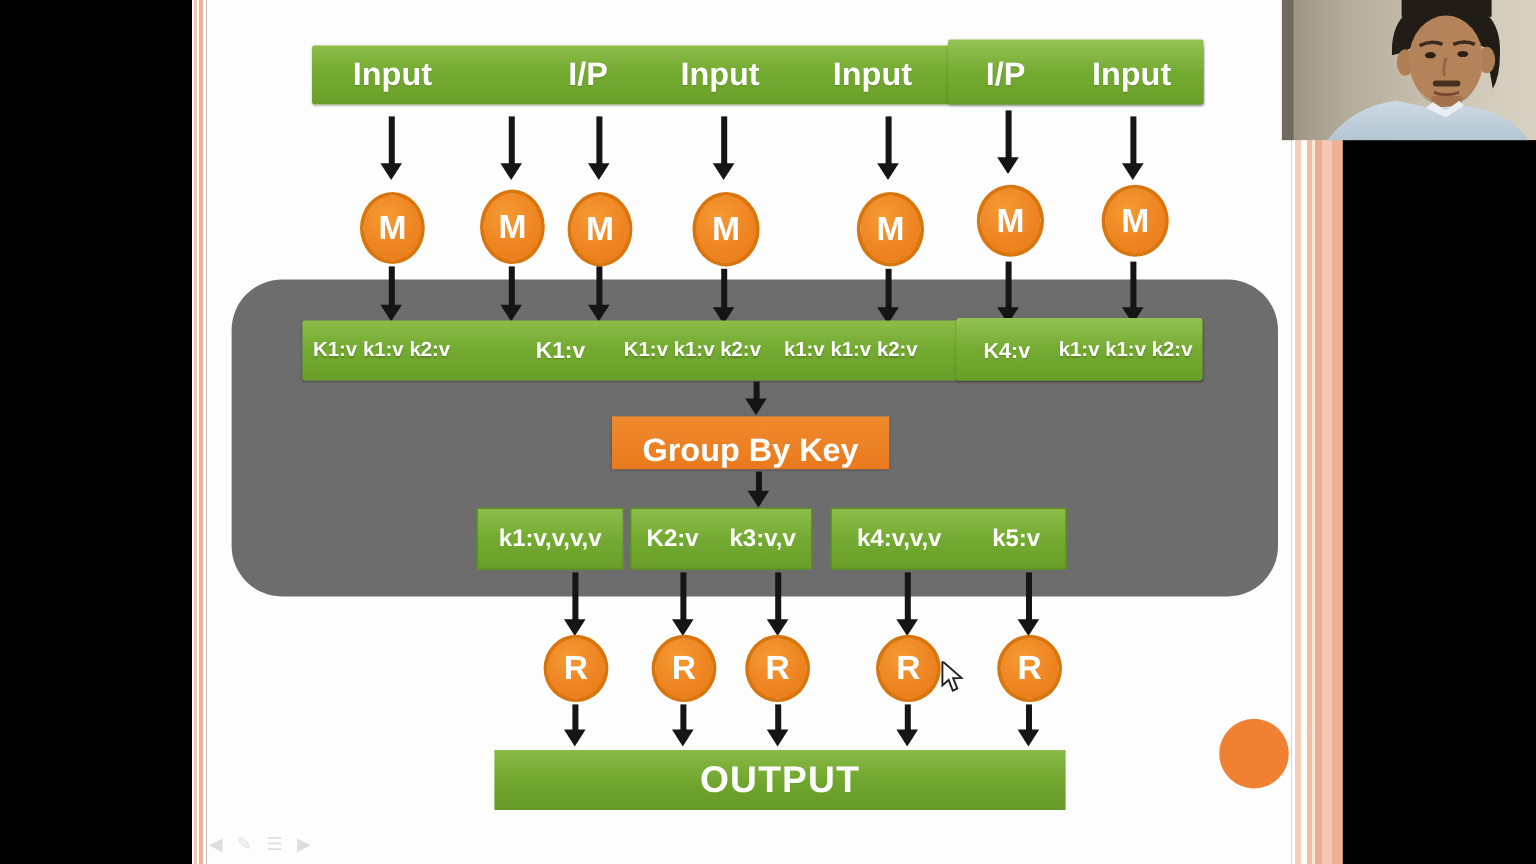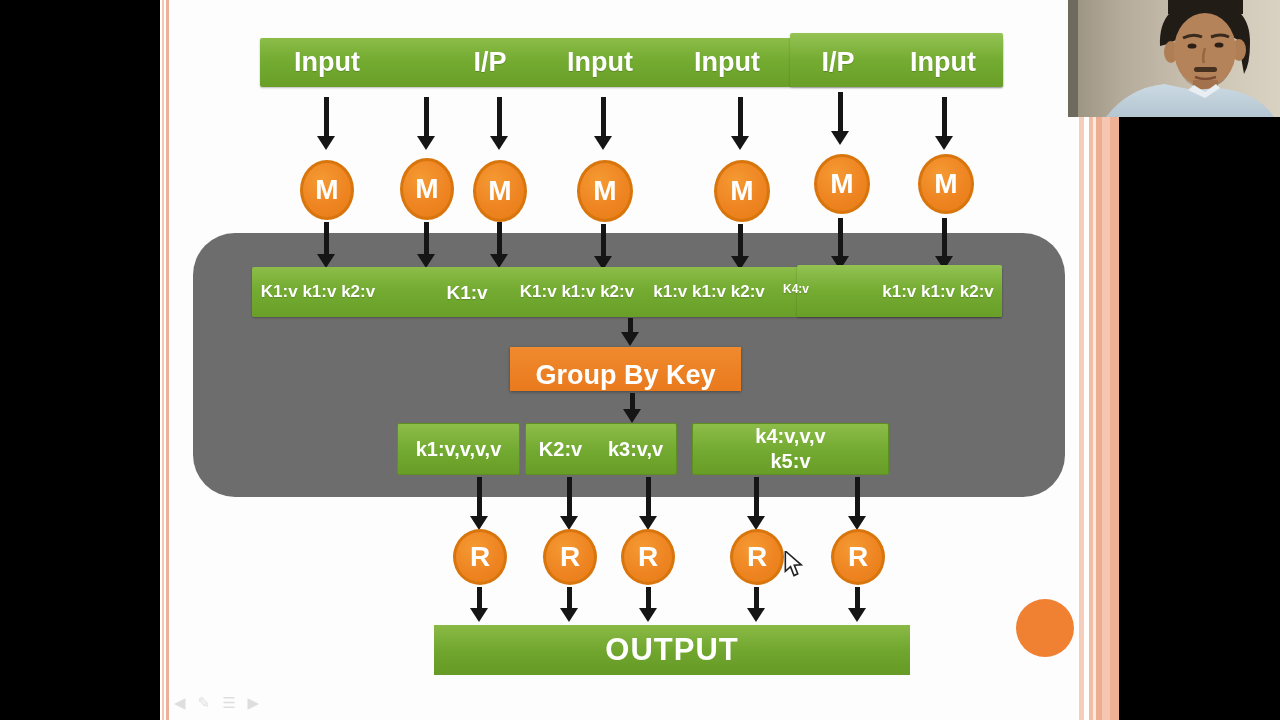--- a/index.html
+++ b/index.html
@@ -78,21 +78,21 @@
     position:absolute; top:423px; height:52px;
     background:linear-gradient(180deg,#8cbd49 0%,#72a930 55%,#689e27 100%);
     border:1px solid #5d9020; border-radius:2px;
     display:flex; align-items:center; justify-content:space-around;
     color:#fff; font-weight:bold; font-size:20px;
   }
   .output-bar {
     position:absolute; left:412px; top:625px; width:476px; height:50px;
     background:linear-gradient(180deg,#8aba46 0%,#6fa52d 55%,#659b26 100%);
     display:flex; align-items:center; justify-content:center;
-    color:#fff; font-weight:bold; font-size:31px; letter-spacing:1px;margin-left:22px;
+    color:#fff; font-weight:bold; font-size:31px; letter-spacing:1px;
   }
   .orange-dot {
     position:absolute; left:1016px; top:599px; width:58px; height:58px;
     border-radius:50%; background:#f08133;
   }
   .webcam {
     position:absolute; left:1068px; top:0; width:212px; height:117px;
     overflow:hidden;
   }
   .presenter-toolbar {
@@ -159,39 +159,39 @@
 <div class="arrow" style="left:738px; top:224px; height:33px;"></div>
 <div class="arrow" style="left:838px; top:218px; height:39px;"></div>
 <div class="arrow" style="left:942px; top:218px; height:39px;"></div>
 
 <div class="green-bar" style="left:252px; top:267px; width:750px; height:50px;"></div>
 <div class="green-bar" style="left:797px; top:265px; width:205px; height:52px; background:linear-gradient(180deg,#93c253 0%,#74ab31 50%,#699f28 100%);"></div>
 <span class="bar-label" style="left:318px; top:282px; font-size:17px;">K1:v k1:v k2:v</span>
 <span class="bar-label" style="left:467px; top:282px; font-size:19px;">K1:v</span>
 <span class="bar-label" style="left:577px; top:282px; font-size:17px;">K1:v k1:v k2:v</span>
 <span class="bar-label" style="left:709px; top:282px; font-size:17px;">k1:v k1:v k2:v</span>
-<span class="bar-label" style="left:796px; top:282px; font-size:12px;">K4:v</span>
+<span class="bar-label" style="left:839px; top:282px; font-size:18px;">K4:v</span>
 <span class="bar-label" style="left:938px; top:282px; font-size:17px;">k1:v k1:v k2:v</span>
 
 <div class="arrow" style="left:628px; top:318px; height:15px;"></div>
 
 <div class="gbk-box">
   <span>Group By Key</span>
 </div>
 
 <div class="arrow" style="left:630px; top:393px; height:17px;"></div>
 
 <div class="grouped-box" style="left:397px; width:123px;">
   <span>k1:v,v,v,v</span>
 </div>
 <div class="grouped-box" style="left:525px; width:152px;">
   <span>K2:v</span>
   <span>k3:v,v</span>
 </div>
-<div class="grouped-box" style="left:692px; width:197px;flex-direction:column;">
+<div class="grouped-box" style="left:692px; width:197px;">
   <span>k4:v,v,v</span>
   <span>k5:v</span>
 </div>
 
 <div class="arrow" style="left:477px; top:477px; height:40px;"></div>
 <div class="arrow" style="left:567px; top:477px; height:40px;"></div>
 <div class="arrow" style="left:646px; top:477px; height:40px;"></div>
 <div class="arrow" style="left:754px; top:477px; height:40px;"></div>
 <div class="arrow" style="left:855px; top:477px; height:40px;"></div>
 

